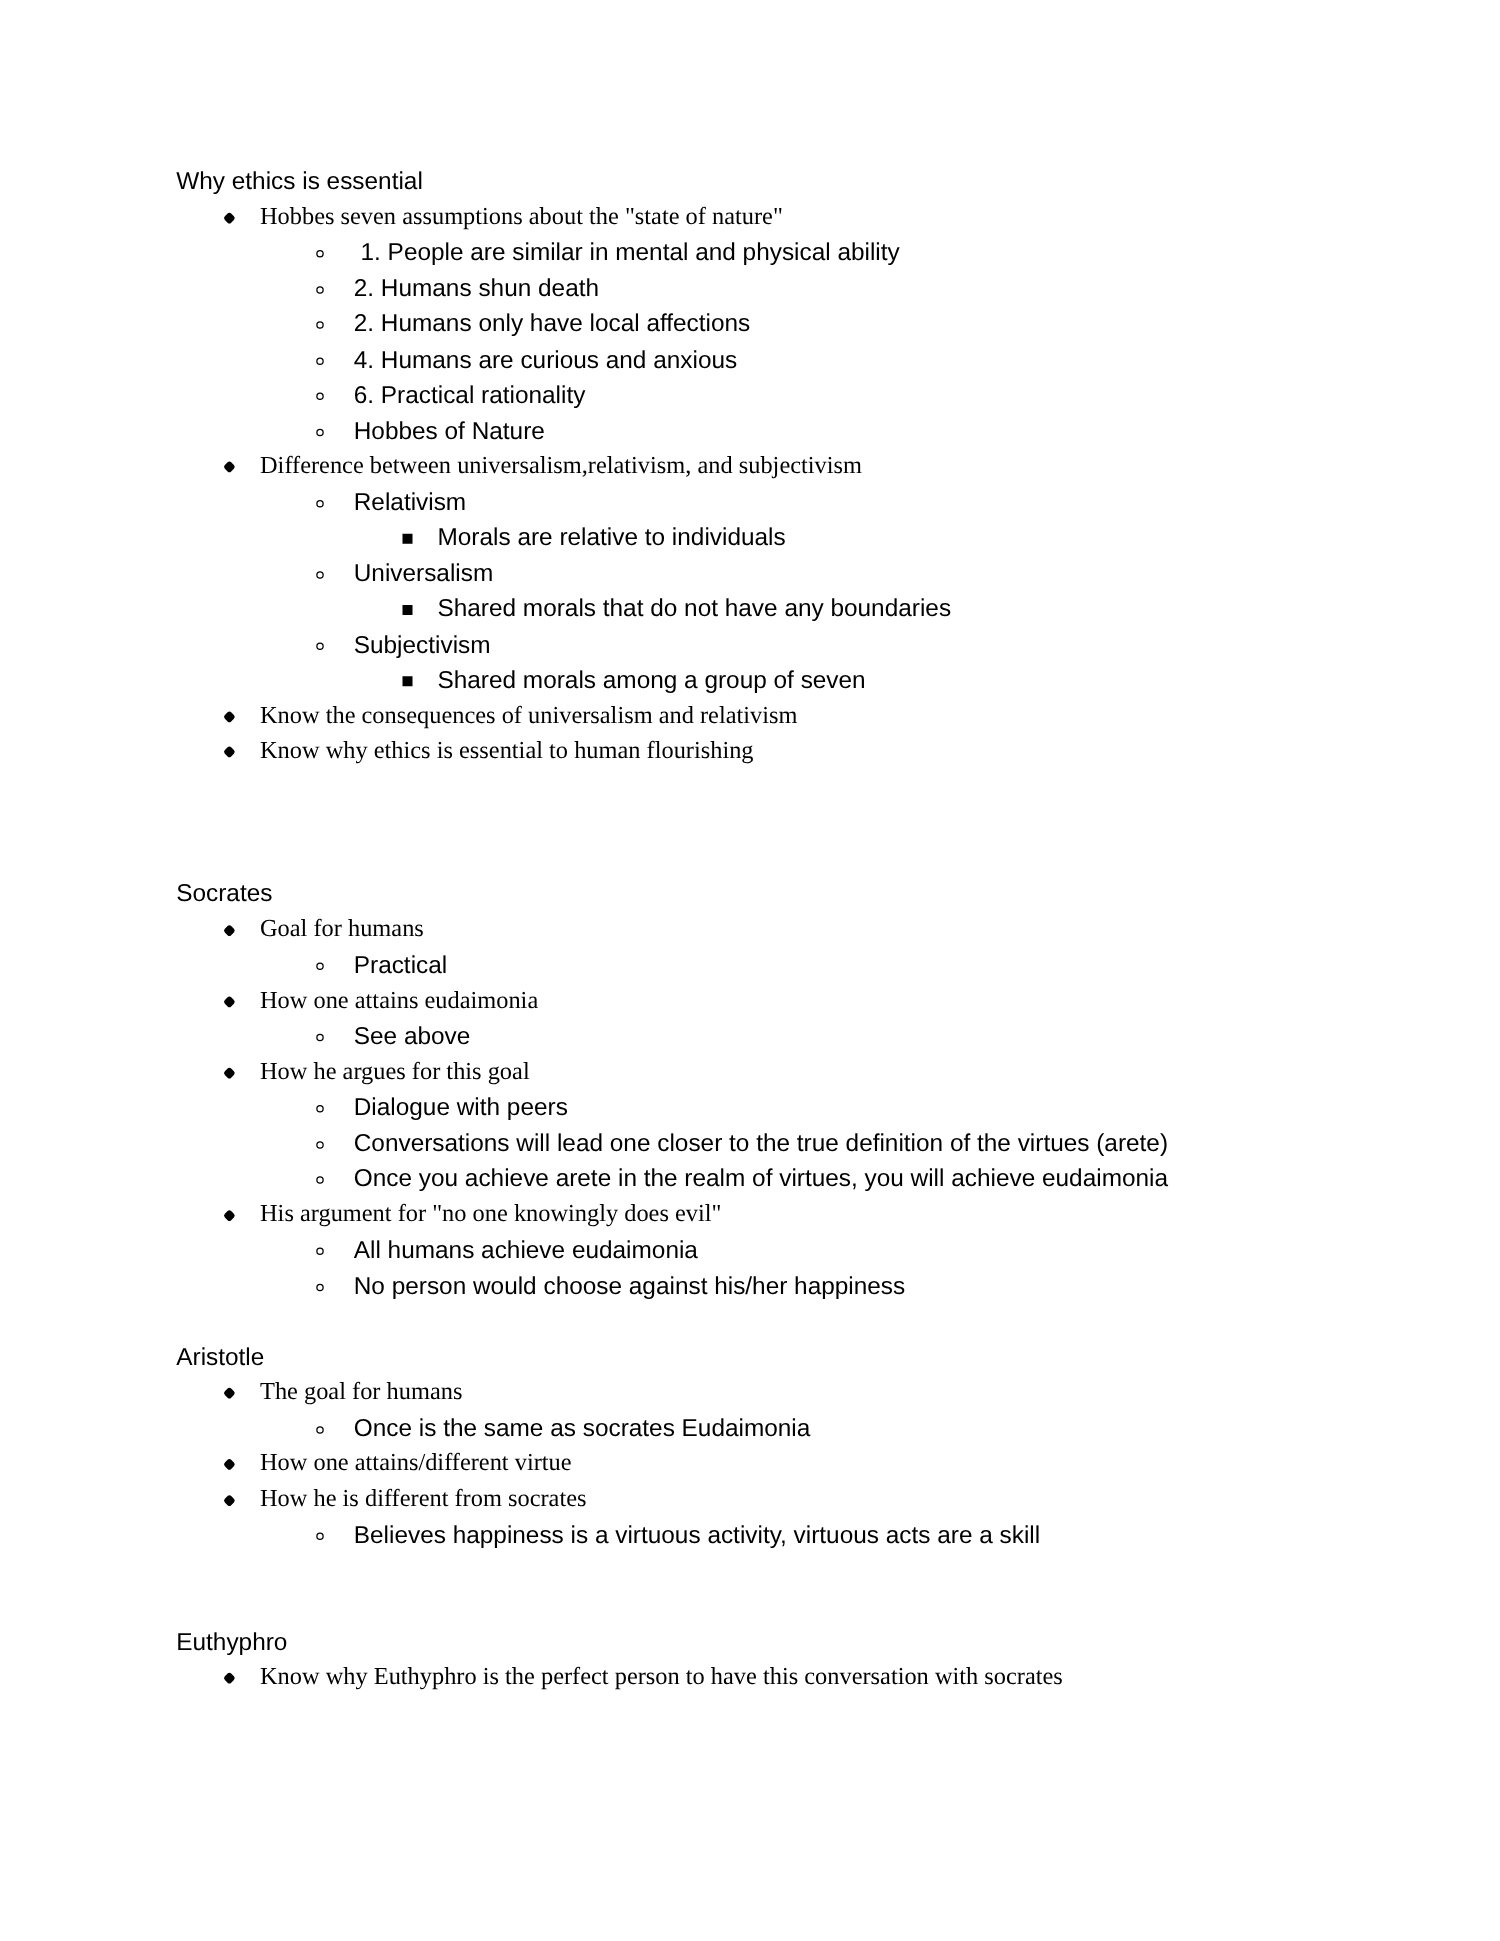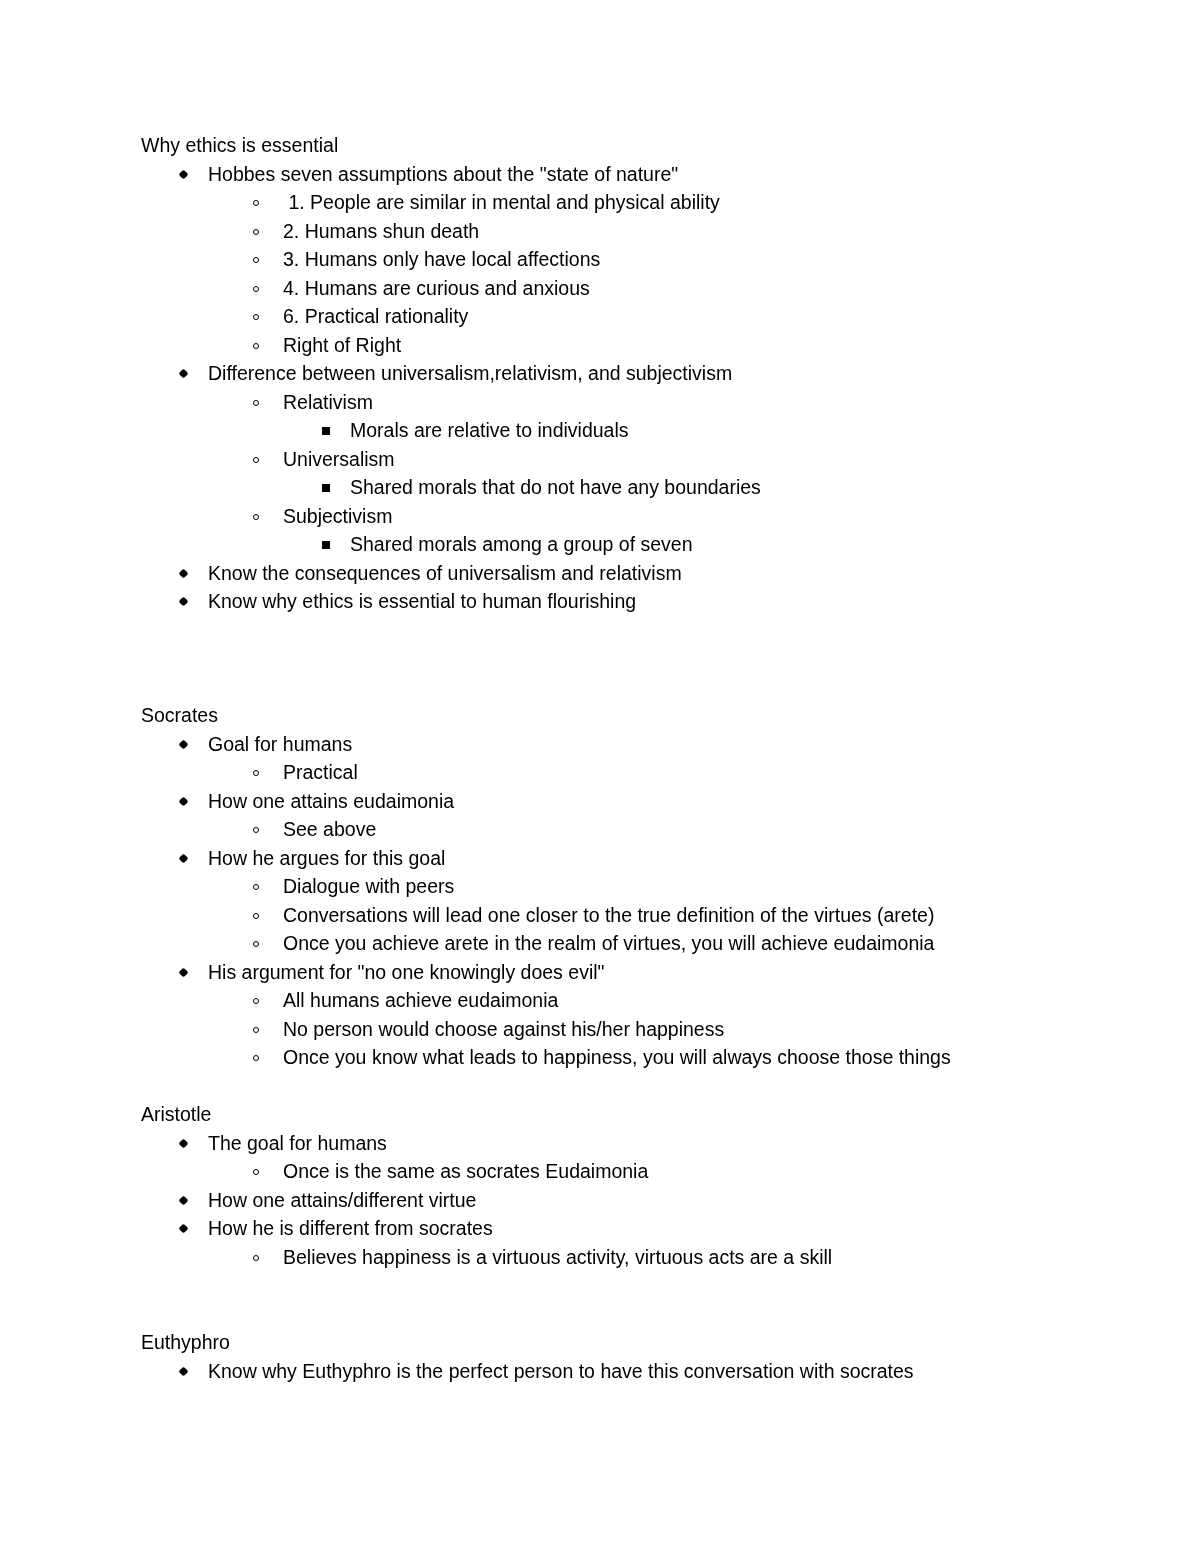--- a/index.html
+++ b/index.html
@@ -73,21 +73,21 @@
     line-height: 28.5px;
   }
 
   .label {
     display: inline-block;
     line-height: 28.5px;
     white-space: pre;
   }
 
   
-  li.l1 > .row { padding-left: 67px; }          
+  li.l1 > .row { padding-left: 67px; font-family: Liberation Serif, serif; }          
   li.l1 > .row > .bullet {
     left: 39px;                                  
     top: 0;
   }
   .dot-filled {
     width: 0; height: 0;
   }
   .dot-filled::before {
     content: "";
     position: absolute;
@@ -152,30 +152,30 @@
           <li class="l1">
             <div class="row"><span class="bullet dot-filled"></span><span class="label">Hobbes seven assumptions about the "state of nature"</span></div>
             <ul class="lvl2">
               <li class="l2">
                 <div class="row"><span class="bullet circle-hollow"></span><span class="label"> 1. People are similar in mental and physical ability</span></div>
               </li>
               <li class="l2">
                 <div class="row"><span class="bullet circle-hollow"></span><span class="label">2. Humans shun death</span></div>
               </li>
               <li class="l2">
-                <div class="row"><span class="bullet circle-hollow"></span><span class="label">3. Humans only have local affections</span></div>
+                <div class="row"><span class="bullet circle-hollow"></span><span class="label">2. Humans only have local affections</span></div>
               </li>
               <li class="l2">
                 <div class="row"><span class="bullet circle-hollow"></span><span class="label">4. Humans are curious and anxious</span></div>
               </li>
               <li class="l2">
                 <div class="row"><span class="bullet circle-hollow"></span><span class="label">6. Practical rationality</span></div>
               </li>
               <li class="l2">
-                <div class="row"><span class="bullet circle-hollow"></span><span class="label">Right of Right</span></div>
+                <div class="row"><span class="bullet circle-hollow"></span><span class="label">Hobbes of Nature</span></div>
               </li>
             </ul>
           </li>
           <li class="l1">
             <div class="row"><span class="bullet dot-filled"></span><span class="label">Difference between universalism,relativism, and subjectivism</span></div>
             <ul class="lvl2">
               <li class="l2">
                 <div class="row"><span class="bullet circle-hollow"></span><span class="label">Relativism</span></div>
                 <ul class="lvl3">
                   <li class="l3">
@@ -245,23 +245,20 @@
           </li>
           <li class="l1">
             <div class="row"><span class="bullet dot-filled"></span><span class="label">His argument for "no one knowingly does evil"</span></div>
             <ul class="lvl2">
               <li class="l2">
                 <div class="row"><span class="bullet circle-hollow"></span><span class="label">All humans achieve eudaimonia</span></div>
               </li>
               <li class="l2">
                 <div class="row"><span class="bullet circle-hollow"></span><span class="label">No person would choose against his/her happiness</span></div>
               </li>
-              <li class="l2">
-                <div class="row"><span class="bullet circle-hollow"></span><span class="label">Once you know what leads to happiness, you will always choose those things</span></div>
-              </li>
             </ul>
           </li>
         </ul>
       </div>
       <div class="gap-1"></div>
       <div class="section">
         <div class="section-title">Aristotle</div>
         <ul class="lvl1">
           <li class="l1">
             <div class="row"><span class="bullet dot-filled"></span><span class="label">The goal for humans</span></div>

